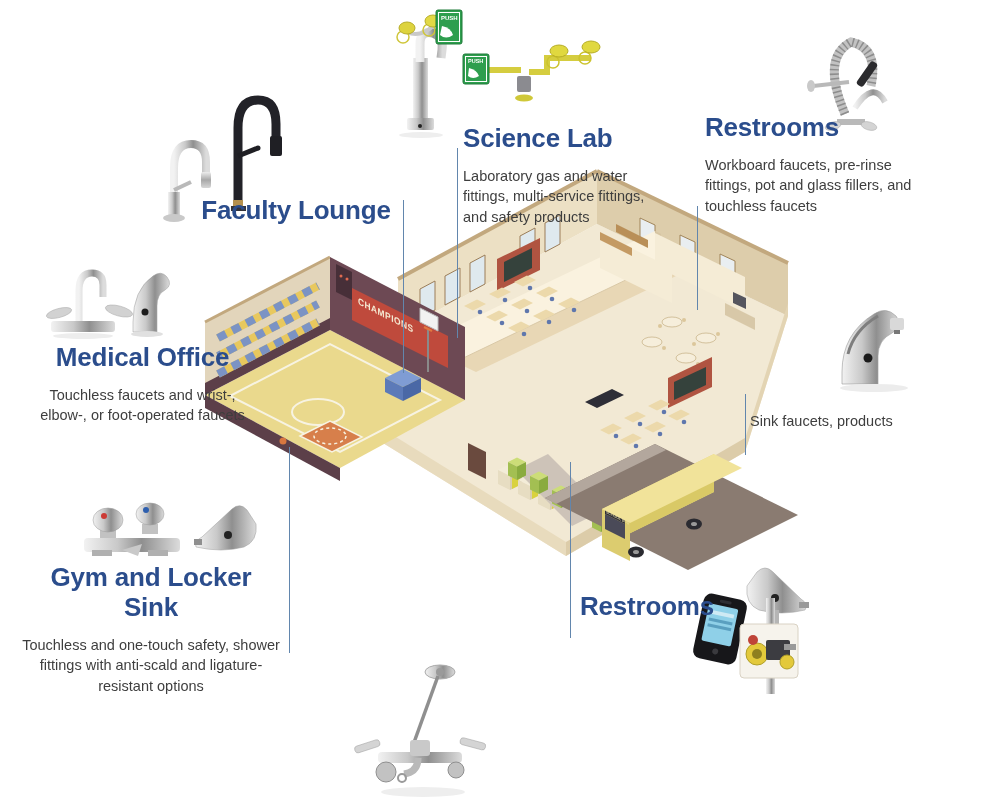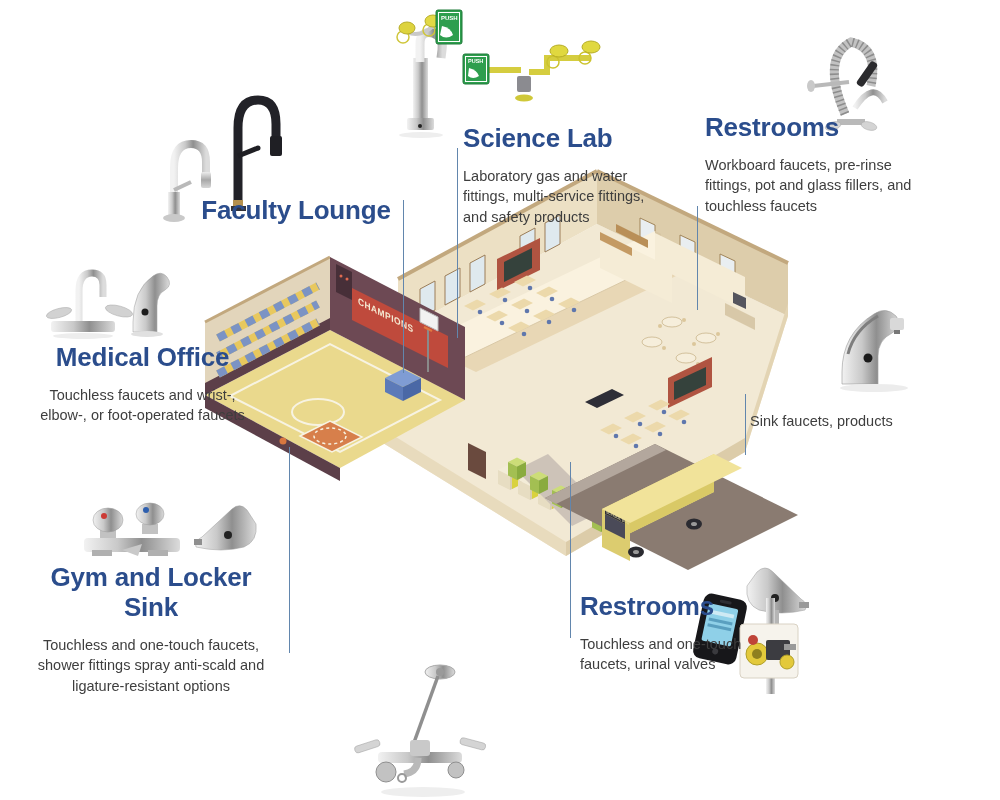--- a/index.html
+++ b/index.html
@@ -428,22 +428,21 @@
   <div class="title">Medical Office</div>
   <div class="desc">Touchless faucets and wrist-, elbow-, or foot-operated faucets</div>
 </div>
 
 <div class="section al-l" style="left:750px;top:399px;width:180px;">
   <div class="desc">Sink faucets, products</div>
 </div>
 
 <div class="section al-r" style="left:22px;top:563px;width:258px;">
   <div class="title">Gym and Locker Sink</div>
-  <div class="desc">Touchless and one-touch faucets, shower fittings spray anti-scald and ligature-resistant options</div>
+  <div class="desc">Touchless and one-touch safety, shower fittings with anti-scald and ligature-resistant options</div>
 </div>
 
 
 <div class="section al-l" style="left:580px;top:592px;width:175px;">
   <div class="title">Restrooms</div>
-  <div class="desc">Touchless and one-touch faucets, urinal valves</div>
 </div>
 
 </div>
 
 </body></html>

